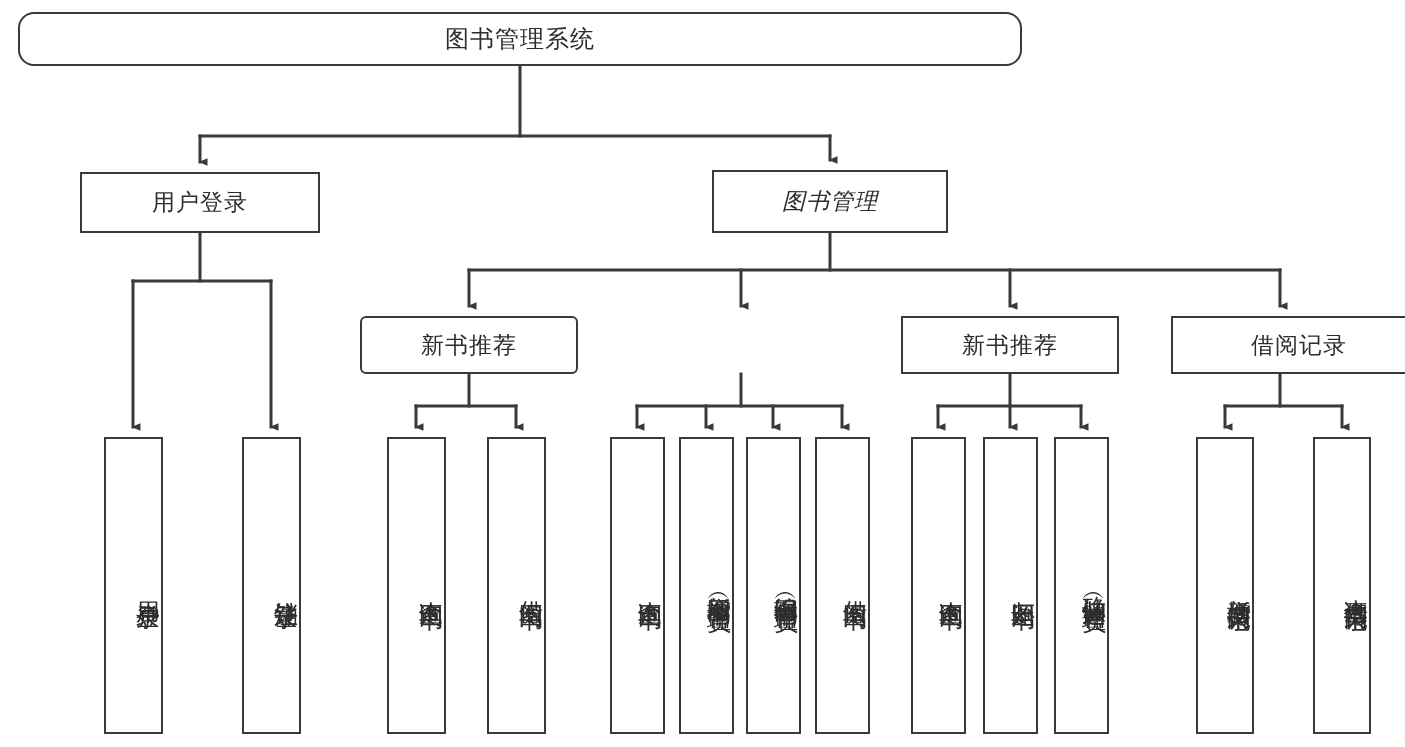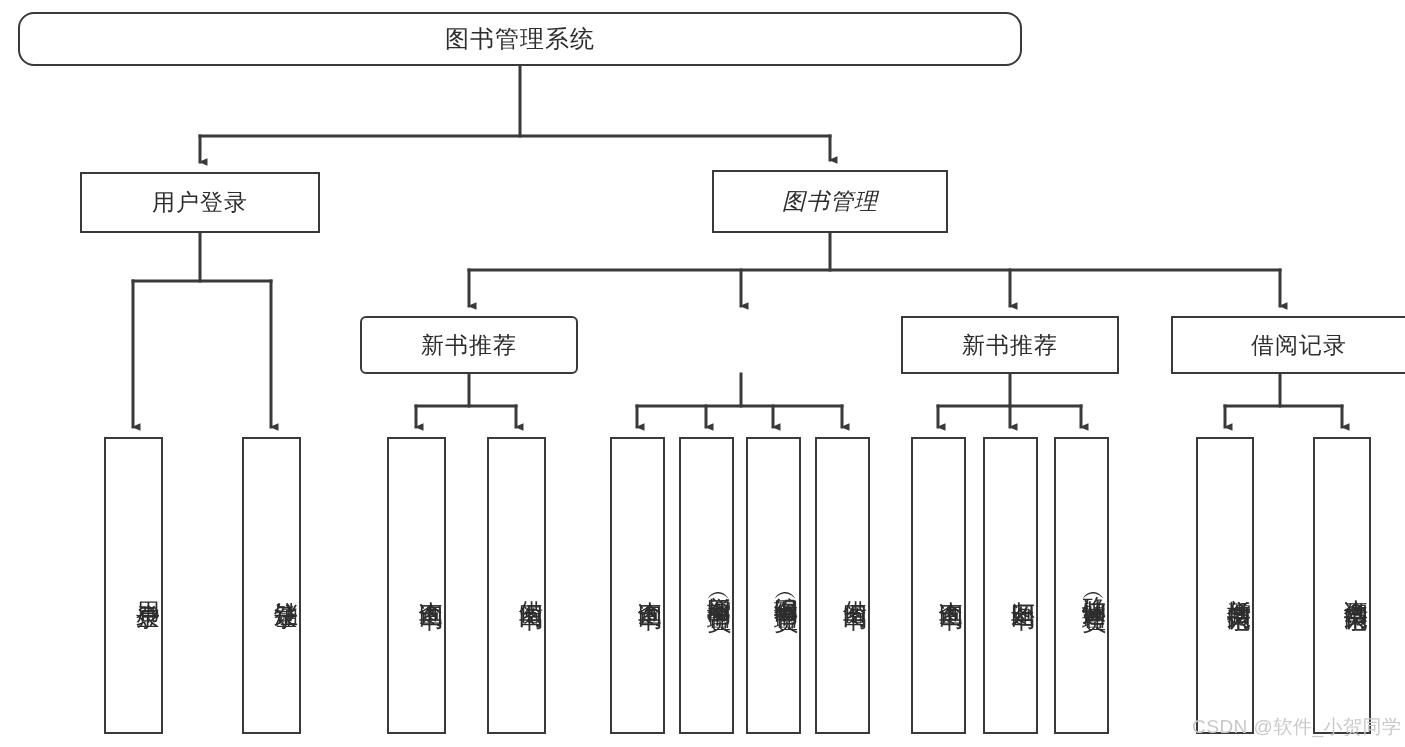--- a/index.html
+++ b/index.html
@@ -164,15 +164,14 @@
   <div class="node v" style="left: 1054px; top: 437px; width: 55px; height: 297px;">
     <span>确认归还（管理员）</span>
   </div>
   <div class="node v" style="left: 1196px; top: 437px; width: 58px; height: 297px;">
     <span>新增借阅记录</span>
   </div>
   <div class="node v" style="left: 1313px; top: 437px; width: 58px; height: 297px;">
     <span>查询借阅记录</span>
   </div>
 
-  <div class="watermark" style="left: 1192px; top: 714px;">CSDN @软件_小贺同学</div>
 
 </div>
 
 </body></html>

